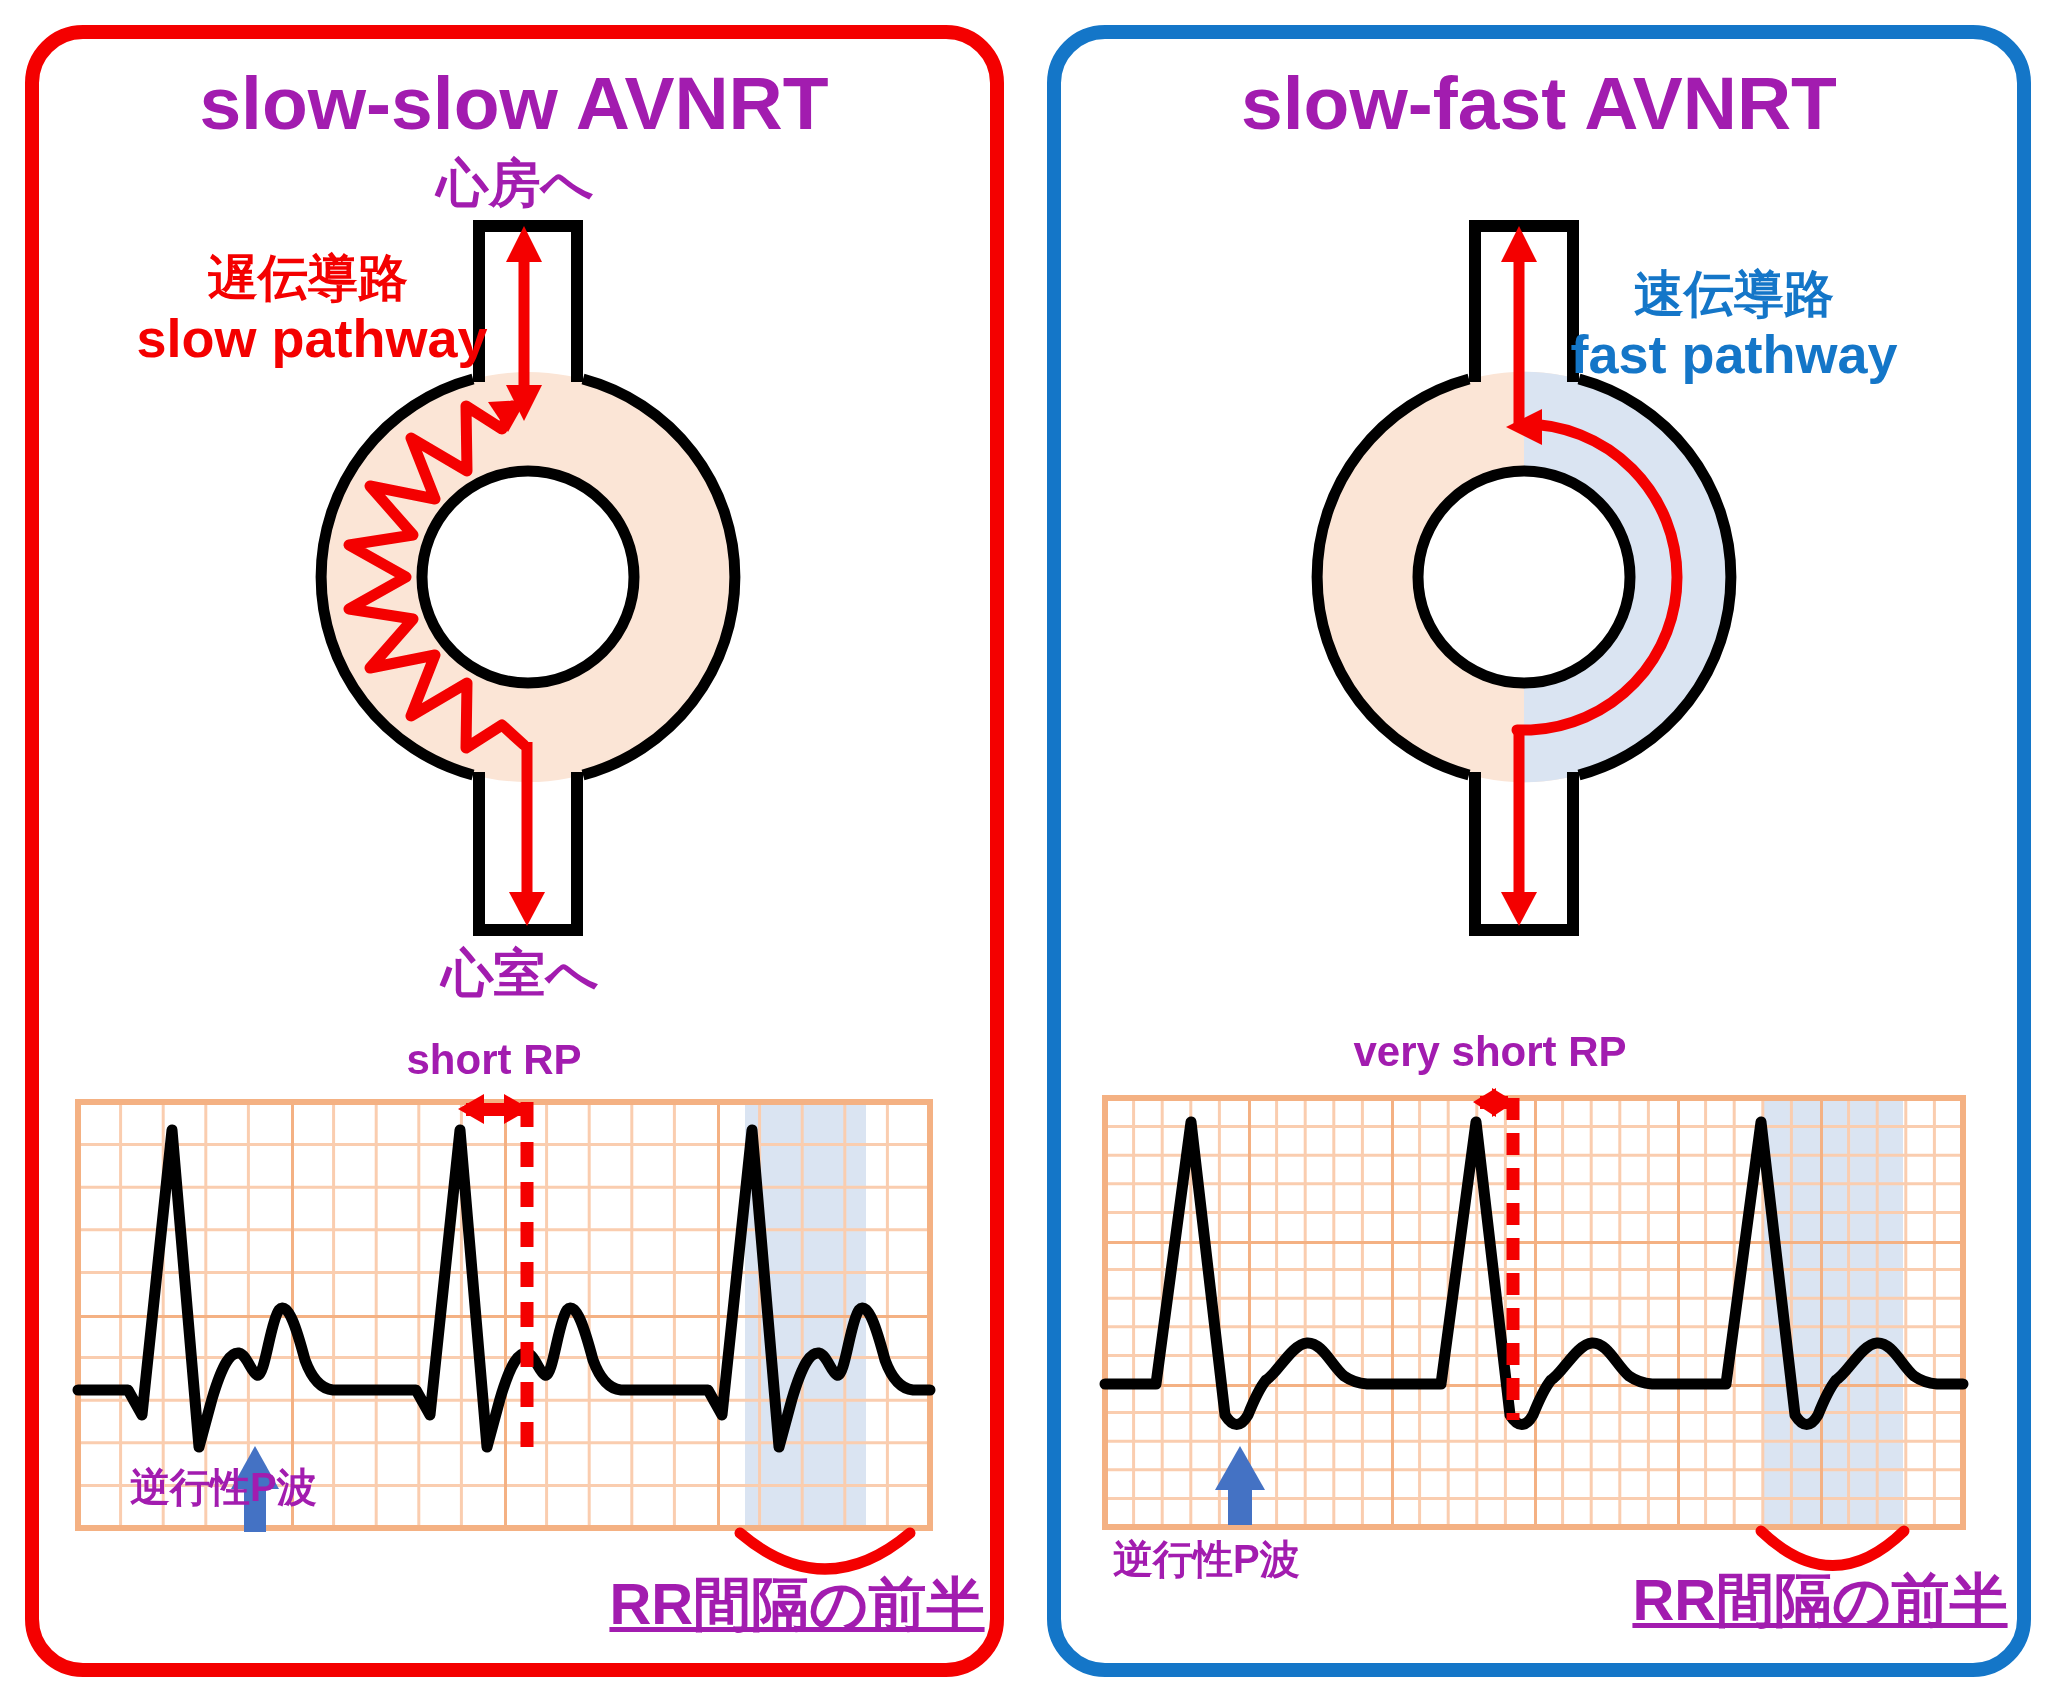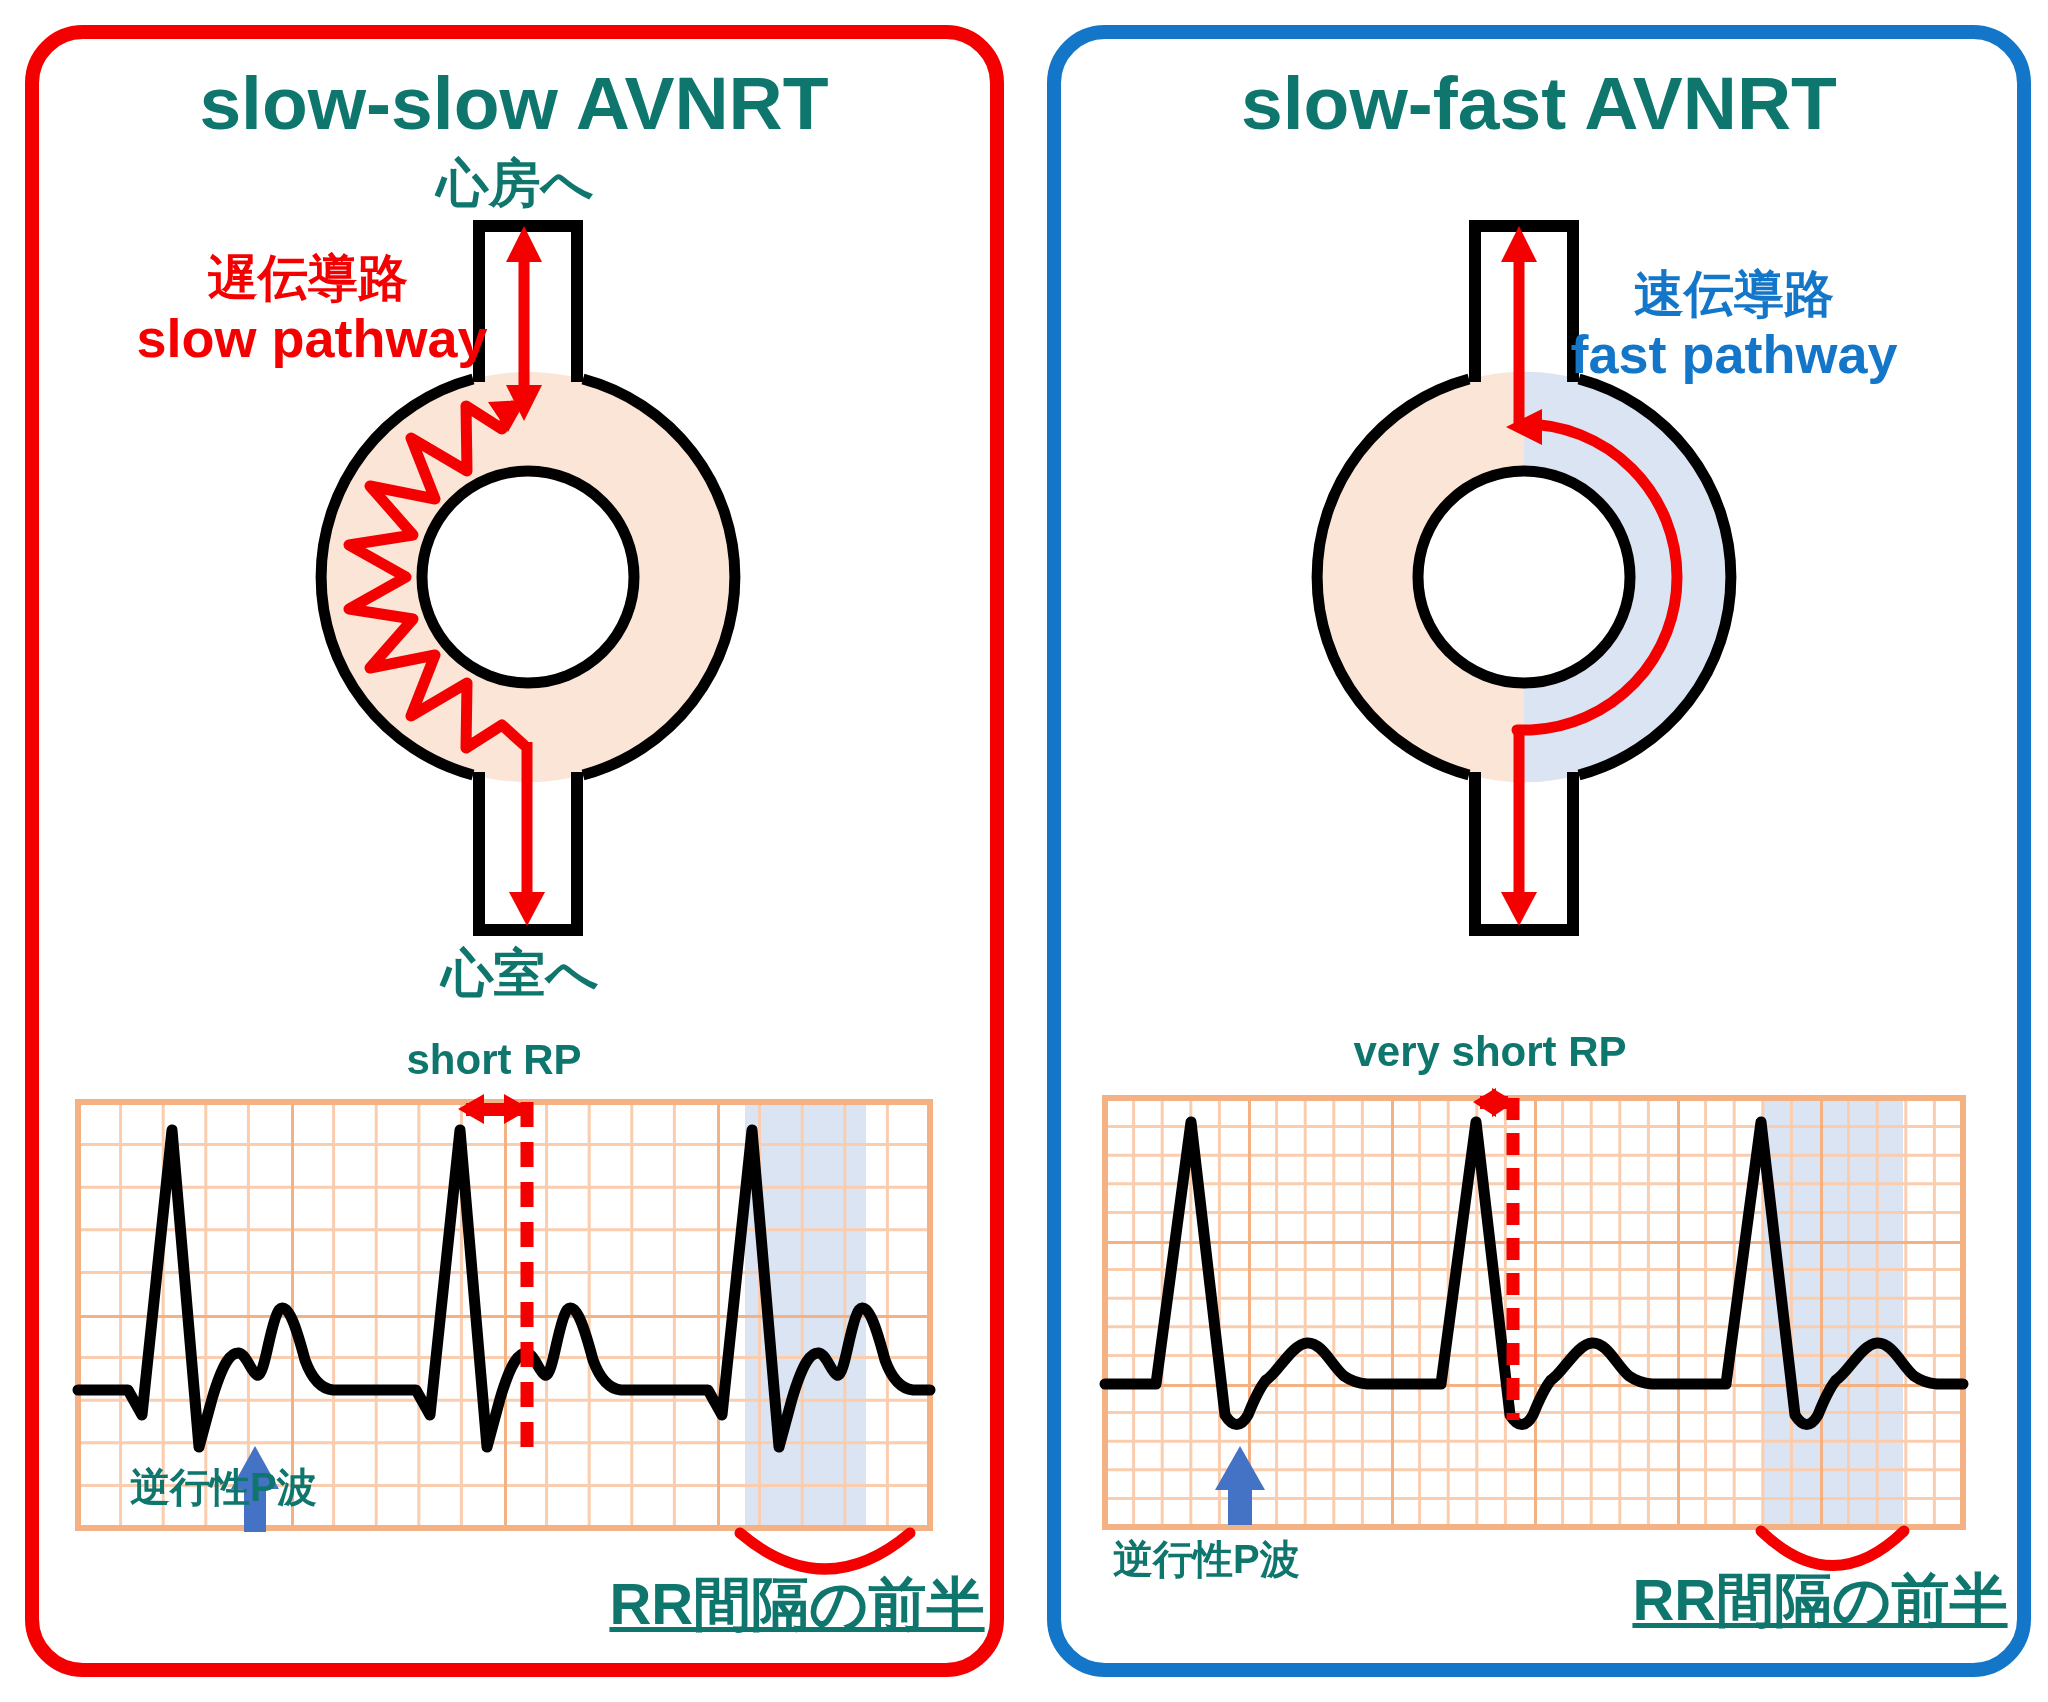--- a/index.html
+++ b/index.html
@@ -2,21 +2,21 @@
 <html style="--c-red: #F40000; --c-blue: #1476C8; --c-peach: #FBE5D6; --c-lightblue: #DAE4F2; --c-bluearrow: #4472C4; --c-gridminor: #FACDAF; --c-gridmajor: #F4B183; --c-trace: #000000;"><head>
 <meta charset="utf-8">
 <style>
   html,body{margin:0;padding:0;background:#fff;}
   body{width:2048px;height:1702px;position:relative;overflow:hidden;
        font-family:"Liberation Sans","DejaVu Sans",sans-serif;}
   .panel{position:absolute;top:25px;height:1652px;box-sizing:border-box;border-radius:58px;background:transparent;}
   #left-panel{left:25px;width:979px;border:14px solid var(--c-red);}
   #right-panel{left:1047px;width:984px;border:14px solid var(--c-blue);}
   svg{position:absolute;left:0;top:0;}
-  .lbl{position:absolute;white-space:nowrap;font-weight:bold;color:#0f766e;line-height:1.05;}
+  .lbl{position:absolute;white-space:nowrap;font-weight:bold;color:#a21caf;line-height:1.05;}
   .ctr{transform:translateX(-50%);}
   .t-red{color:var(--c-red);}
   .t-blue{color:var(--c-blue);}
   .fs-title{font-size:75px;}
   .fs-jp{font-size:52px;}
   .fs-path1{font-size:50px;}
   .fs-path2{font-size:54px;}
   .fs-rp{font-size:42px;}
   .fs-pwave{font-size:40px;}
   .fs-rr{font-size:58px;text-decoration:underline;}

